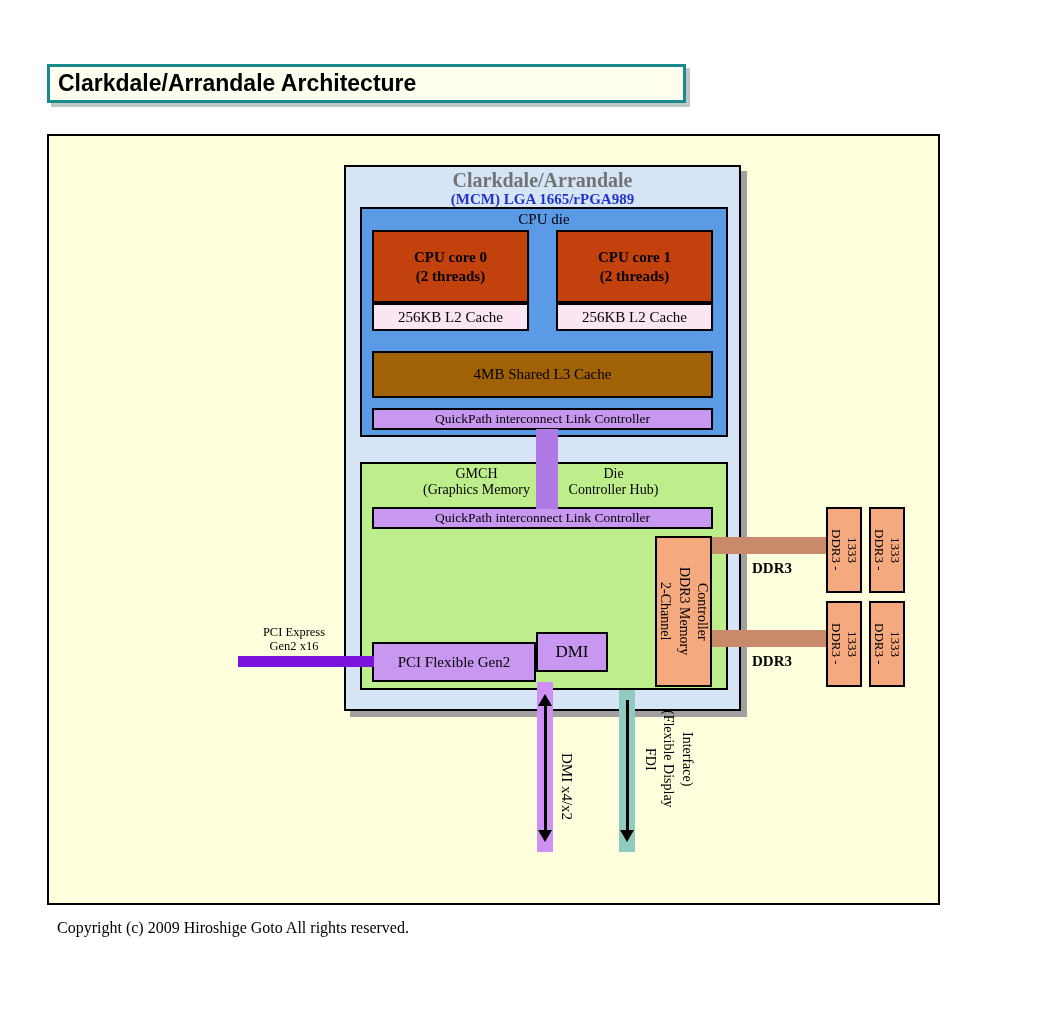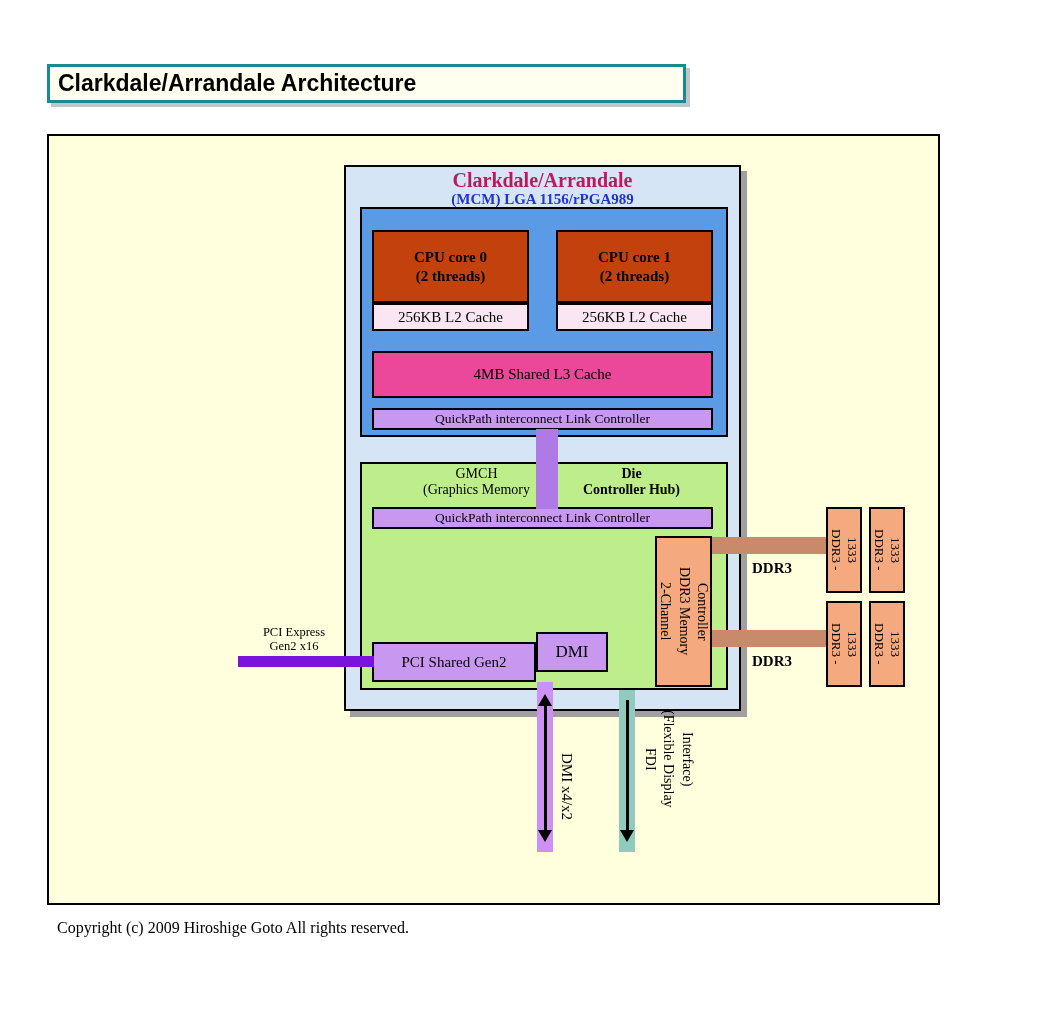--- a/index.html
+++ b/index.html
@@ -10,28 +10,28 @@
   .pre{white-space:pre-line;}
   .bold{font-weight:bold;}
 
   .title-bar{background:#fffff0;border:3px solid #1a8a8c;box-shadow:4px 4px 0 rgba(110,130,130,0.45);
              display:flex;align-items:center;padding-left:8px;}
   .title-text{font-family:"Liberation Sans", sans-serif;font-weight:bold;font-size:23px;color:#000;}
 
   .canvas{background:#ffffde;border:2px solid #000;}
 
   .mcm{background:#d5e5f6;border:2px solid #000;box-shadow:6px 6px 0 #a0a0a0;}
-  .mcm-title{font-size:20px;font-weight:bold;color:#be185d;text-align:center;line-height:22px;}
+  .mcm-title{font-size:20px;font-weight:bold;color:#737373;text-align:center;line-height:22px;}
   .mcm-subtitle{font-size:15px;font-weight:bold;color:#2233cc;text-align:center;line-height:17px;}
 
   .cpu-die{background:#5b9be6;border:2px solid #000;}
   .cpu-die-label{font-size:15px;text-align:center;line-height:20px;}
   .core{background:#c2410c;border:2px solid #000;font-size:15px;line-height:1.25;}
   .l2{background:#fae6f2;border:2px solid #000;font-size:15px;}
-  .l3{background:#ec4899;border:2px solid #000;font-size:15px;}
+  .l3{background:#a16207;border:2px solid #000;font-size:15px;}
   .qpi-box{background:#c897f0;border:2px solid #000;font-size:13.5px;}
 
   .qpi-band{background:#b07ae6;}
   .qpi-link-label{font-size:13px;text-align:center;}
 
   .gmch{background:#beee8c;border:2px solid #000;}
   .gmch-label{font-size:14px;text-align:center;line-height:1.12;padding-left:39px;}
   .gpu{background:#53c713;border:2px solid #000;font-size:15px;}
   .salmon{background:#f5a97f;border:2px solid #000;}
 
@@ -67,46 +67,47 @@
   <div class="abs title-bar" style="left:47px;top:64px;width:639px;height:39px;">
     <span class="title-text">Clarkdale/Arrandale Architecture</span>
   </div>
 
   <div class="abs canvas" style="left:47px;top:134px;width:893px;height:771px;"></div>
 
   <div class="abs mcm" style="left:344px;top:165px;width:397px;height:546px;">
 
     <div class="abs" style="left:0;top:2px;width:100%;">
       <div class="mcm-title">Clarkdale/Arrandale</div>
-      <div class="mcm-subtitle">(MCM) LGA 1156/rPGA989</div>
+      <div class="mcm-subtitle">(MCM) LGA 1665/rPGA989</div>
     </div>
 
     <div class="abs cpu-die" style="left:14px;top:40px;width:368px;height:230px;">
+      <div class="abs cpu-die-label" style="left:0;top:0;width:100%;">CPU die</div>
       <div class="abs core center-flex pre bold" style="left:10px;top:21px;width:157px;height:73px;">CPU core 0
 (2 threads)</div>
       <div class="abs core center-flex pre bold" style="left:194px;top:21px;width:157px;height:73px;">CPU core 1
 (2 threads)</div>
       <div class="abs l2 center-flex" style="left:10px;top:94px;width:157px;height:28px;">256KB L2 Cache</div>
       <div class="abs l2 center-flex" style="left:194px;top:94px;width:157px;height:28px;">256KB L2 Cache</div>
       <div class="abs l3 center-flex" style="left:10px;top:142px;width:341px;height:47px;">4MB Shared L3 Cache</div>
       <div class="abs qpi-box center-flex" style="left:10px;top:199px;width:341px;height:22px;">QuickPath interconnect Link Controller</div>
     </div>
 
     <div class="abs gmch" style="left:14px;top:295px;width:368px;height:228px;">
       <div class="abs pre gmch-label" style="left:0;top:2px;width:190px;">GMCH
 (Graphics Memory</div>
-      <div class="abs pre gmch-label" style="left:170px;top:2px;width:160px;font-weight:bold;">Die
+      <div class="abs pre gmch-label" style="left:152px;top:2px;width:160px;">Die
 Controller Hub)</div>
       <div class="abs qpi-box center-flex" style="left:10px;top:43px;width:341px;height:22px;">QuickPath interconnect Link Controller</div>
       <div class="abs salmon center-flex" style="left:293px;top:72px;width:57px;height:151px;">
         <span class="vtext pre memctrl-label">2-Channel
 DDR3 Memory
 Controller</span>
       </div>
-      <div class="abs qpi-box center-flex" style="left:10px;top:178px;width:164px;height:40px;font-size:15px;">PCI Shared Gen2</div>
+      <div class="abs qpi-box center-flex" style="left:10px;top:178px;width:164px;height:40px;font-size:15px;">PCI Flexible Gen2</div>
       <div class="abs qpi-box center-flex" style="left:174px;top:168px;width:72px;height:40px;font-size:17px;">DMI</div>
     </div>
 
     <div class="abs qpi-band" style="left:190px;top:262px;width:22px;height:80px;"></div>
   </div>
 
   <div class="abs ddr3-bus" style="left:712px;top:537px;width:115px;height:17px;"></div>
   <div class="abs ddr3-bus" style="left:712px;top:630px;width:115px;height:17px;"></div>
   <div class="abs buslabel" style="left:752px;top:560px;">DDR3</div>
   <div class="abs buslabel" style="left:752px;top:653px;">DDR3</div>

